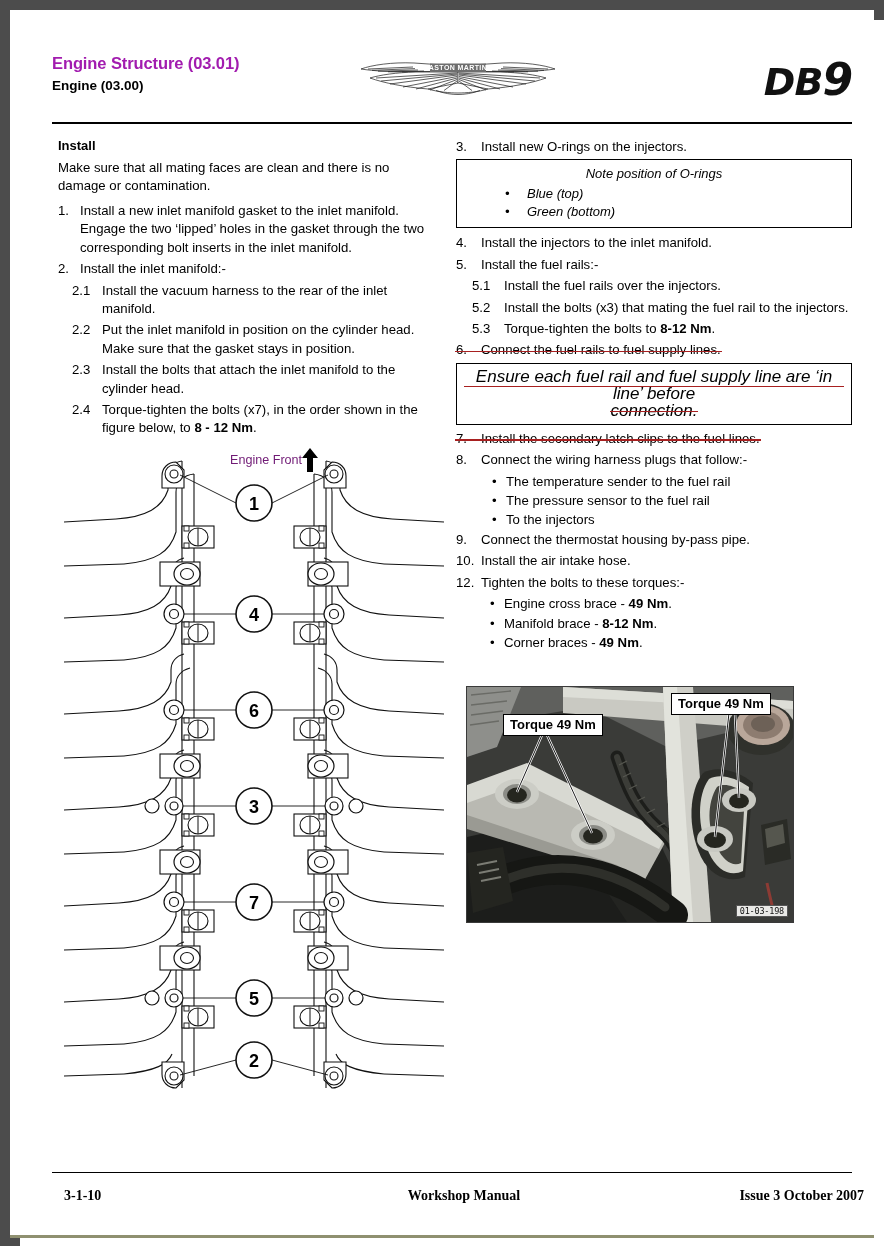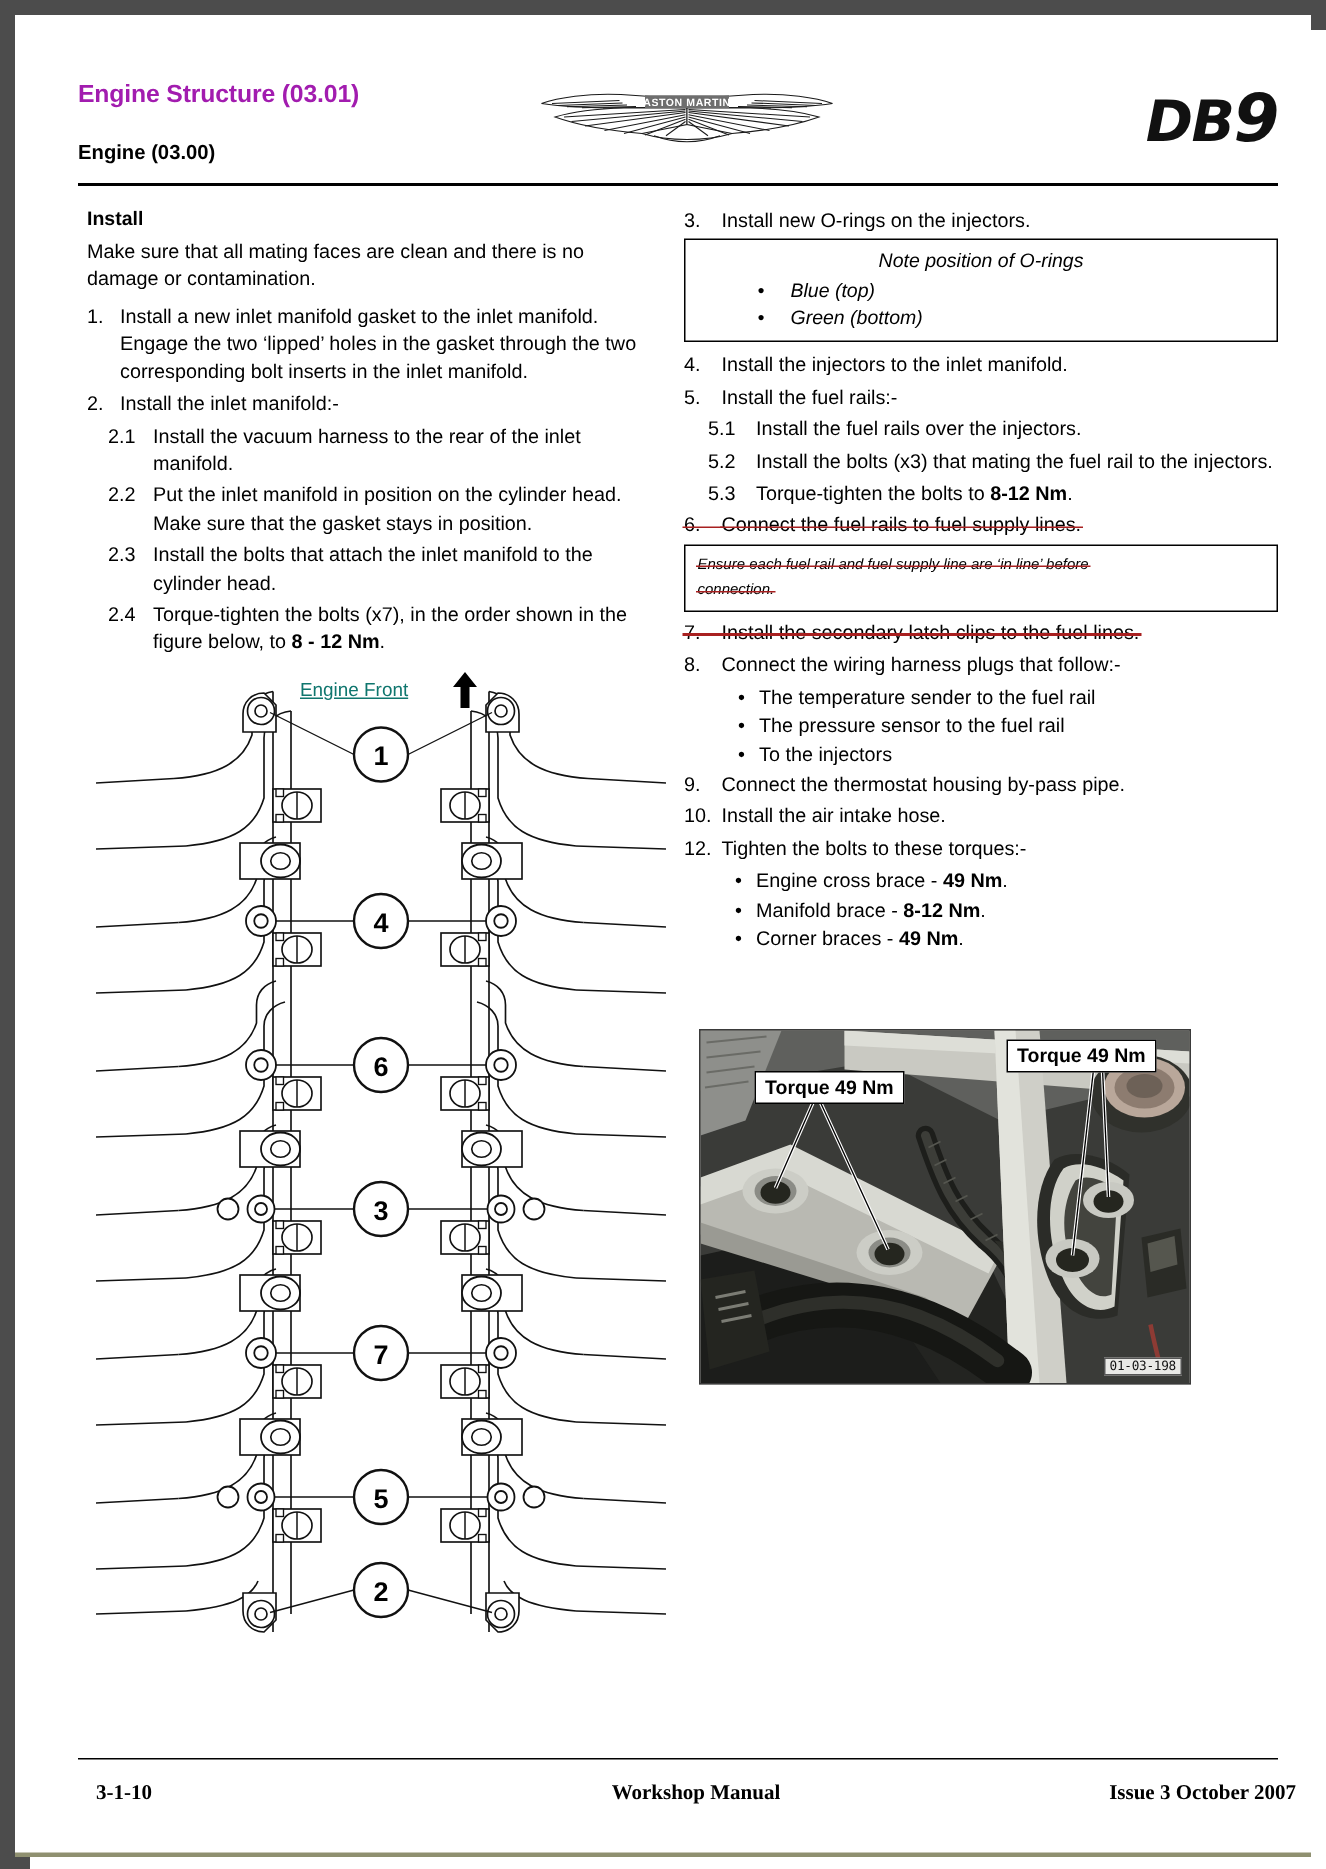--- a/index.html
+++ b/index.html
@@ -41,21 +41,21 @@
     position: absolute;
     left: 32px; top: 26px;
     width: 800px; height: 70px;
   }
   .hdr-title1 {
     position: absolute; left: 0; top: 8px;
     font-size: 16.5px; font-weight: bold; color: #a21caf;
     letter-spacing: -0.1px;
   }
   .hdr-title2 {
-    position: absolute; left: 0; top: 48px;
+    position: absolute; left: 0; top: 32px;
     font-size: 13.5px; font-weight: bold; color: #000;
   }
   .wings {
     position: absolute; left: 306px; top: 6px;
     width: 200px; height: 48px;
   }
   .db9 {
     position: absolute; right: 0; top: 8px;
     font-size: 38px; font-weight: bold; font-style: italic;
     letter-spacing: -1px; color: #111;
@@ -143,36 +143,37 @@
     position: absolute;
     left: -1px; right: -1px; top: 52%;
     height: 1.4px;
     background: #a82020;
   }
   .struck-box {
     border: 1px solid #000;
     padding: 4px 8px 5px 8px;
     margin: 2px 0 5px 0;
     font-style: italic;
-    font-size: 10px;
+    font-size: 17px;
     line-height: 17px;
+    text-align: center;
   }
   .struck-box .l1 { display: block; }
   .struck-box .l2 { display: block; }
 
   
   .diagram {
     position: absolute;
     left: 44px; top: 428px;
     width: 380px; height: 672px;
   }
   .ef-label {
     position: absolute;
-    left: 136px; top: 5px;
-    font-size: 12.6px; color: #0f766e; font-weight: normal; text-decoration: underline;
+    left: 166px; top: 5px;
+    font-size: 12.6px; color: #701a75; font-weight: normal;
   }
 
   
   .photo-wrap {
     position: absolute;
     left: 446px; top: 666px;
     width: 326px; height: 235px;
     border: 1px solid #3a3a3a;
     overflow: hidden;
     background: #8d8d8a;

